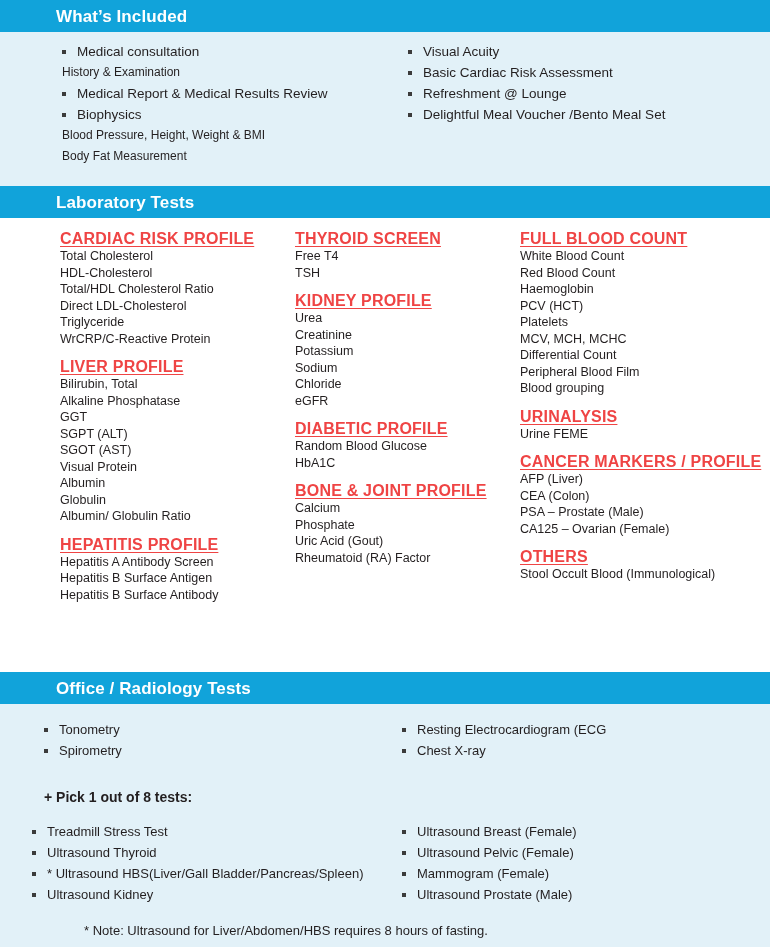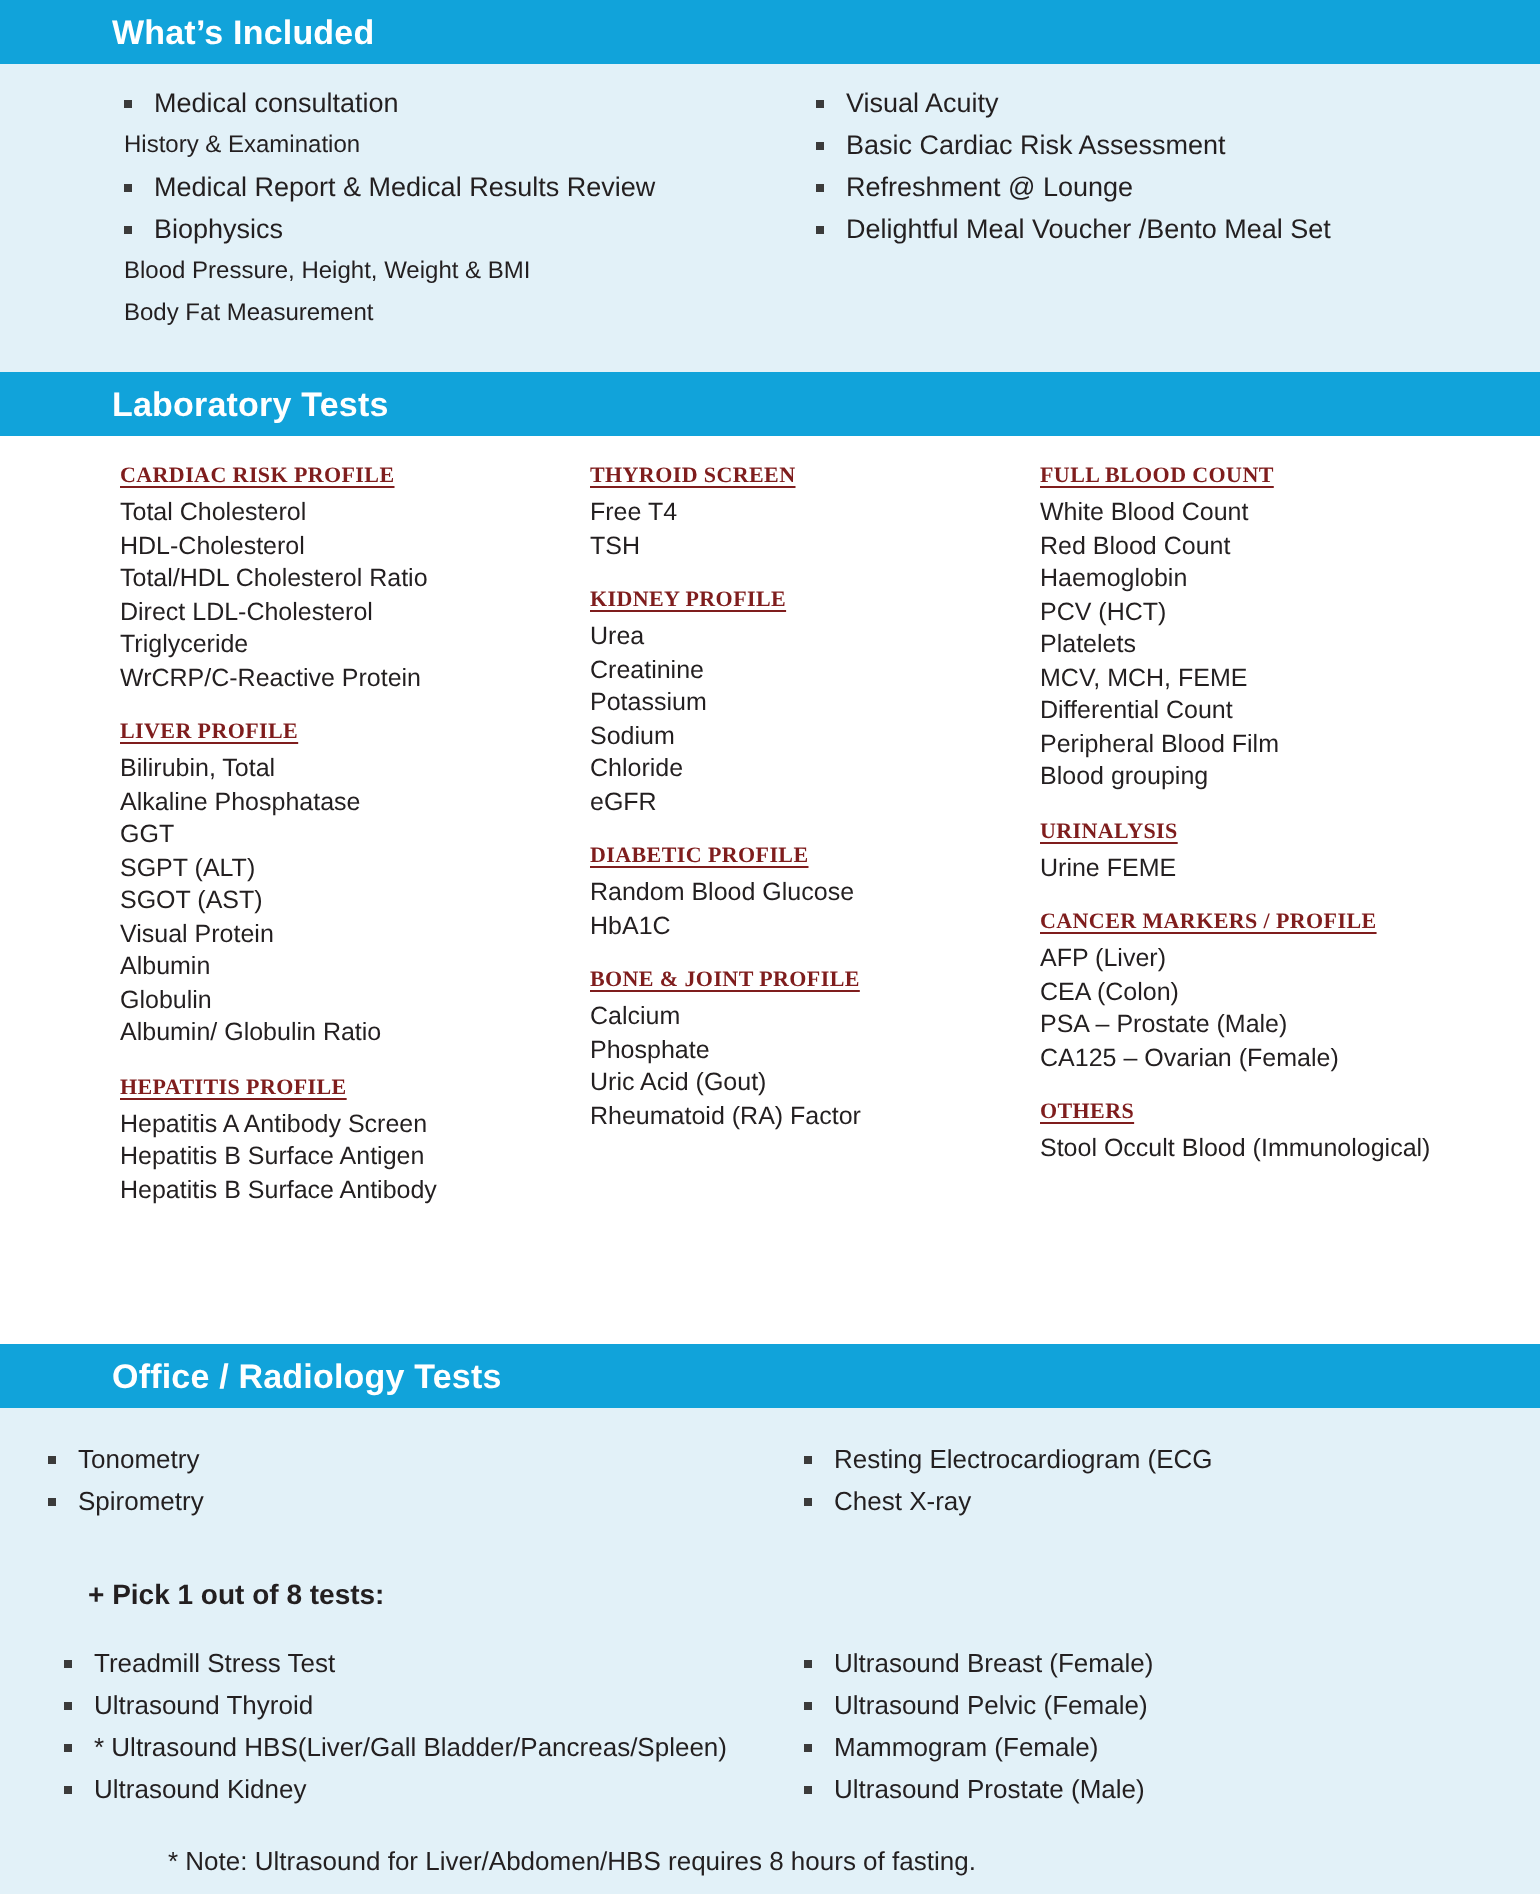--- a/index.html
+++ b/index.html
@@ -91,30 +91,29 @@
     box-sizing: border-box;
   }
   .lab-col {
     box-sizing: border-box;
   }
   .lab-col-1 { width: 285px; padding-left: 60px; }
   .lab-col-2 { width: 222px; padding-left: 10px; }
   .lab-col-3 { width: 263px; padding-left: 13px; }
 
   .grp-head {
-    color: #7f1d1d;
-    font-size: 11px;
+    color: #ef4444;
+    font-size: 16px;
     font-weight: bold;
     letter-spacing: 0.2px;
     text-decoration: underline;
     text-underline-offset: 2px;
     line-height: 17px;
     margin: 0 0 1px 0;
     white-space: nowrap;
-    font-family: Liberation Serif, serif;
   }
   .grp-item {
     font-size: 12.5px;
     line-height: 16.5px;
     margin: 0;
     white-space: nowrap;
   }
   .grp {
     margin-bottom: 11px;
   }
@@ -130,21 +129,21 @@
   .office-body {
     padding: 16px 0 0 0;
     height: 260px;
     box-sizing: border-box;
   }
   .office-cols {
     display: flex;
   }
   .off-col-left {
     width: 400px;
-    padding-left: 24px;
+    padding-left: 44px;
     box-sizing: border-box;
   }
   .off-col-right {
     width: 370px;
     padding-left: 2px;
     box-sizing: border-box;
   }
   .pick-title {
     font-size: 14px;
     font-weight: bold;
@@ -289,21 +288,21 @@
         </div>
       </div>
     <div class="lab-col lab-col-3">
         <div class="grp">
           <div class="grp-head">FULL BLOOD COUNT</div>
           <div class="grp-item">White Blood Count</div>
           <div class="grp-item">Red Blood Count</div>
           <div class="grp-item">Haemoglobin</div>
           <div class="grp-item">PCV (HCT)</div>
           <div class="grp-item">Platelets</div>
-          <div class="grp-item">MCV, MCH, FEME</div>
+          <div class="grp-item">MCV, MCH, MCHC</div>
           <div class="grp-item">Differential Count</div>
           <div class="grp-item">Peripheral Blood Film</div>
           <div class="grp-item">Blood grouping</div>
         </div>
         <div class="grp">
           <div class="grp-head">URINALYSIS</div>
           <div class="grp-item">Urine FEME</div>
         </div>
         <div class="grp">
           <div class="grp-head">CANCER MARKERS / PROFILE</div>

